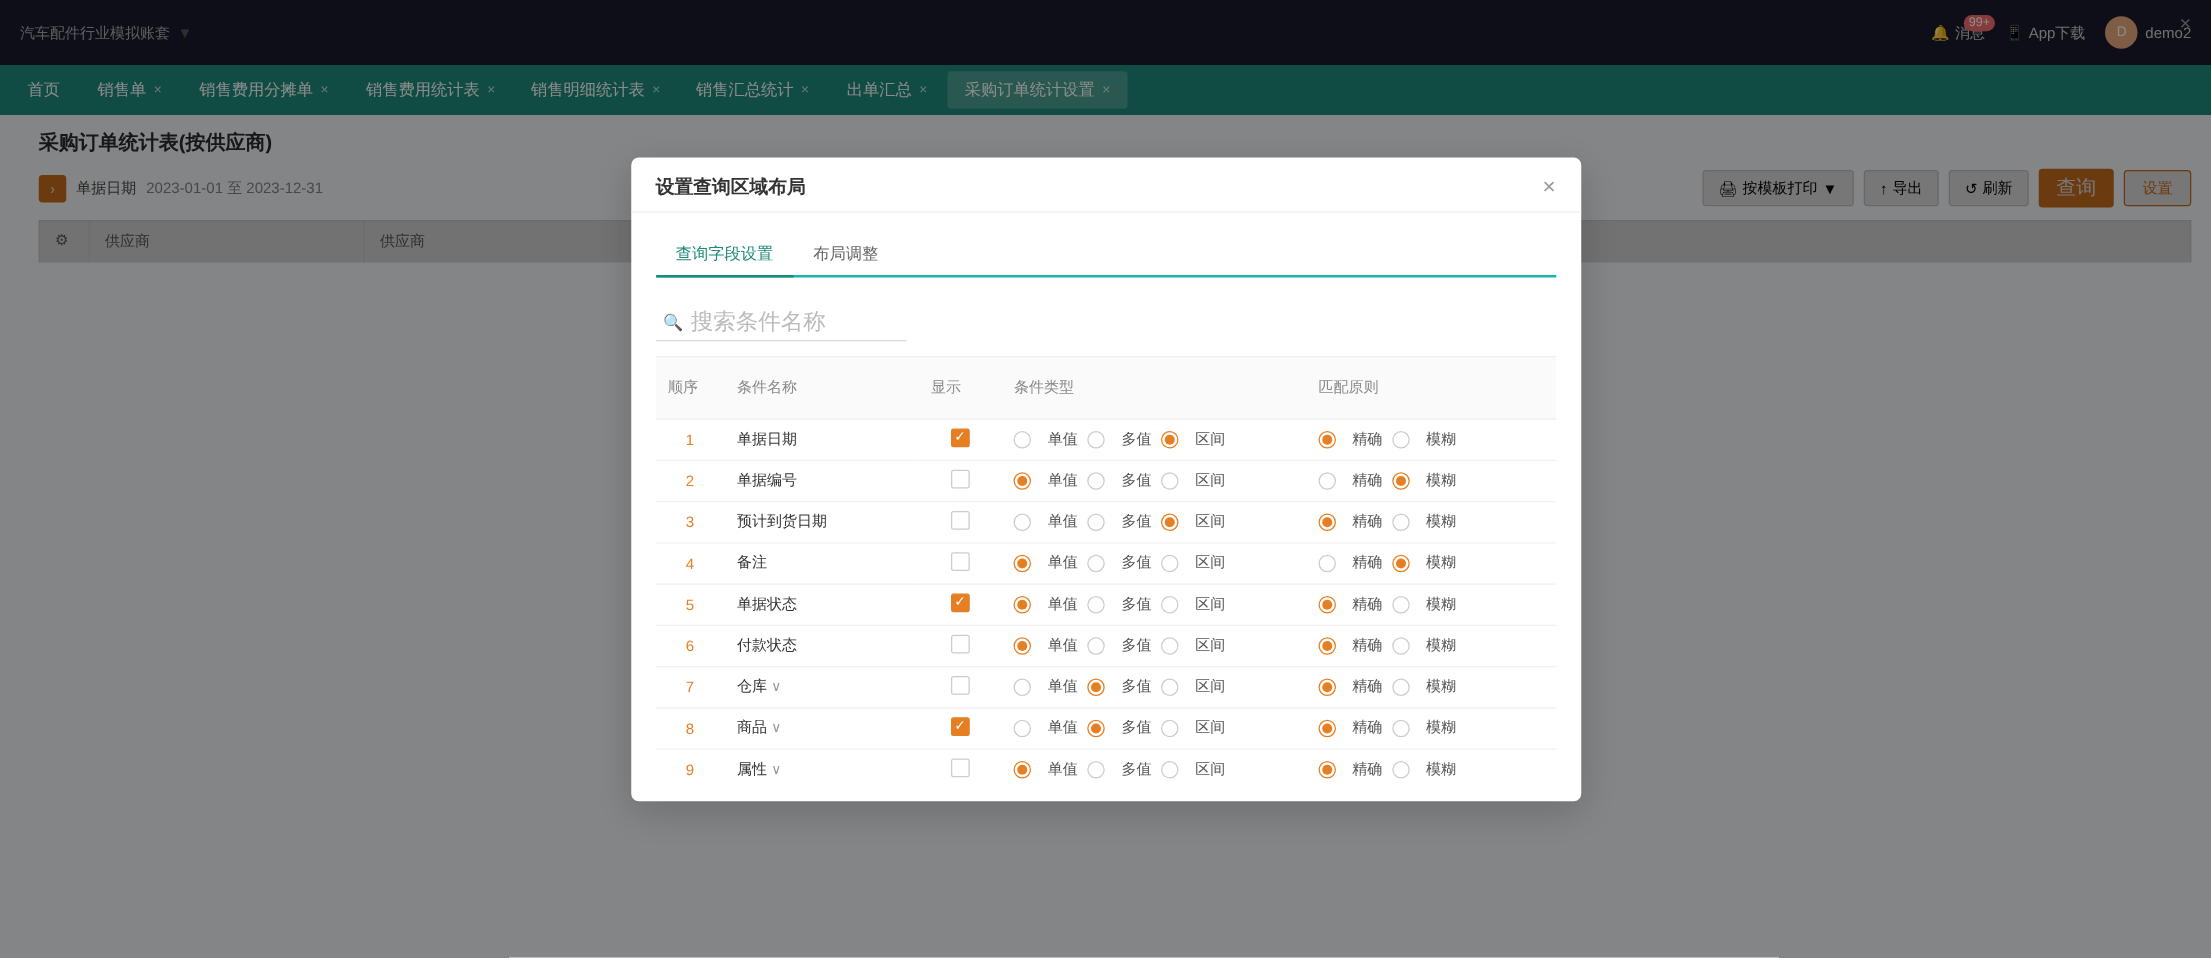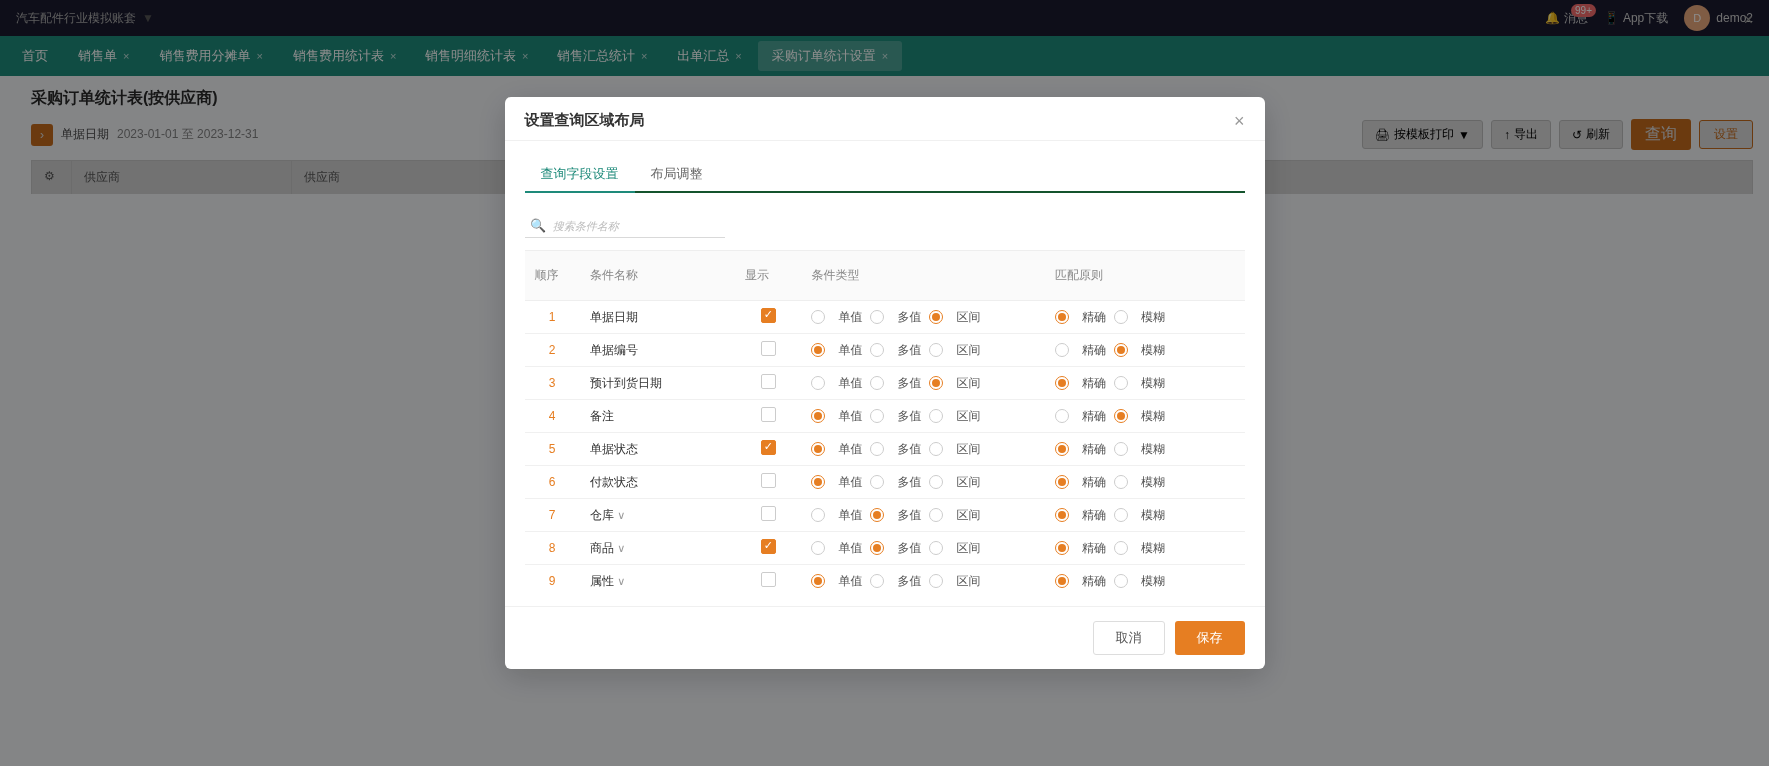--- a/index.html
+++ b/index.html
@@ -1,21 +1,21 @@
 <!DOCTYPE html>
 <html><head>
   <meta charset="utf-8">
   <style>
     * { box-sizing: border-box; margin: 0; padding: 0; }
     body { font-family: 'Microsoft YaHei', Arial, sans-serif; font-size: 13px; background: #f0f2f5; }
 
     
     .top-bar {
       background: #1a1a2e;
-      height: 36px;
+      height: 52px;
       display: flex;
       align-items: center;
       justify-content: space-between;
       padding: 0 16px;
       color: #ccc;
     }
     .top-bar-left { font-size: 12px; color: #aaa; display: flex; align-items: center; gap: 6px; }
     .top-bar-right { display: flex; align-items: center; gap: 16px; font-size: 12px; }
     .notification-btn { display: flex; align-items: center; gap: 4px; cursor: pointer; color: #ccc; position: relative; }
     .badge { background: #f56c6c; color: white; border-radius: 10px; padding: 1px 4px; font-size: 10px; position: absolute; top: -6px; right: -8px; }
@@ -122,21 +122,21 @@
       align-items: center;
       justify-content: space-between;
       padding: 14px 20px 10px;
       border-bottom: 1px solid #f0f0f0;
     }
     .modal-title { font-size: 15px; font-weight: 600; color: #333; }
     .modal-close { cursor: pointer; color: #999; font-size: 18px; line-height: 1; }
     .modal-body { padding: 16px 20px; flex: 1; overflow: hidden; display: flex; flex-direction: column; }
 
     
-    .modal-tabs { display: flex; gap: 0; margin-bottom: 21px; border-bottom: 2px solid #14532d; }
+    .modal-tabs { display: flex; gap: 0; margin-bottom: 21px; border-bottom: 2px solid #14b8a6; }
     .modal-tab {
       padding: 8px 16px;
       font-size: 13px;
       cursor: pointer;
       color: #666;
       border-bottom: 2px solid transparent;
       margin-bottom: -2px;
     }
     .modal-tab.active { color: #1e8a7a; border-bottom-color: #1e8a7a; font-weight: 500; }
 
@@ -146,25 +146,24 @@
       align-items: center;
       border-bottom: 1px solid #d9d9d9;
       padding: 4px 6px;
       margin-bottom: 12px;
       width: 200px;
     }
     .search-icon-span { color: #aaa; margin-right: 6px; font-size: 13px; }
     .search-input {
       border: none;
       outline: none;
-      font-size: 11px;
+      font-size: 18px;
       color: #333;
       width: 160px;
       background: transparent;
-      font-style: italic;
     }
     .search-input::placeholder { color: #bbb; }
 
     
     .condition-table { width: 100%; border-collapse: collapse; font-size: 12px; }
     .condition-table thead tr { background: #fafafa; }
     .condition-table th {
       padding: 16px 10px;
       text-align: left;
       color: #888;
@@ -723,18 +722,14 @@
                       <span class="radio-label">模糊</span>
                     </label>
                   </div>
                 </td>
               </tr>
             </tbody>
         </table>
       </div>
     </div>
 
-    <div class="modal-footer">
-      <button class="btn-cancel">取消</button>
-      <button class="btn-save">保存</button>
-    </div>
   </div>
 </div>
 
 </body></html>

